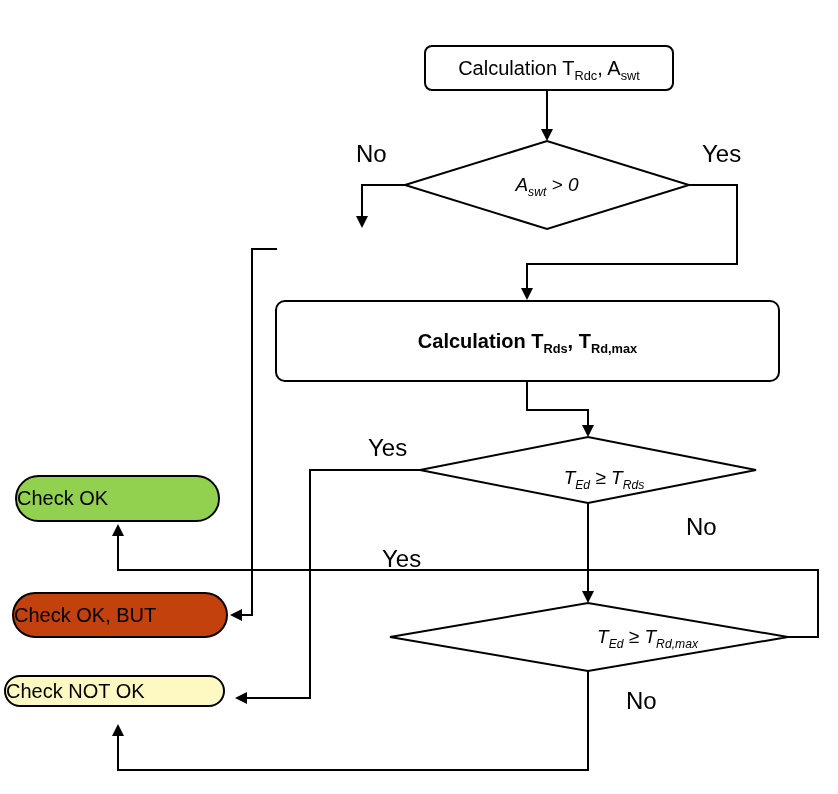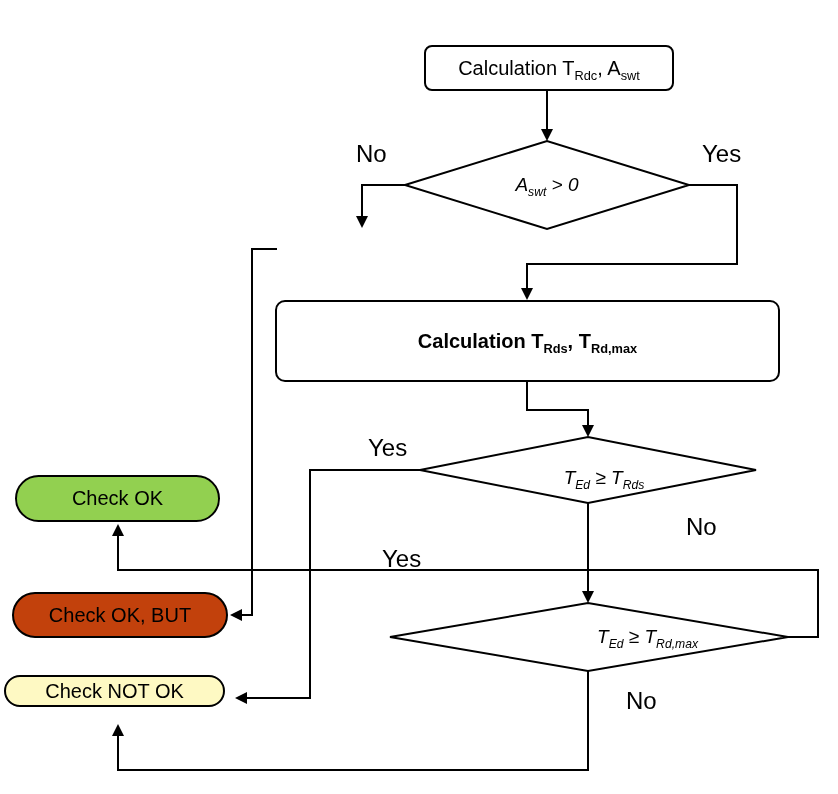--- a/index.html
+++ b/index.html
@@ -10,21 +10,21 @@
   .wires{position:absolute;left:0;top:0;width:838px;height:794px;}
   .node{
     position:absolute;display:flex;align-items:center;justify-content:center;
     background:#fff;border:2px solid #000;font-size:20px;text-align:center;
     box-sizing:border-box;white-space:nowrap;
   }
   .start{border-radius:8px;}
   .box1{border-radius:3px;}
   .box2{border-radius:10px;flex-direction:column;gap:8px;}
   .pill{
-    position:absolute;display:flex;align-items:center;justify-content:center;
+    position:absolute;display:flex;align-items:center;justify-content:flex-start;
     border:2px solid #000;border-radius:26px;font-size:20px;box-sizing:border-box;
     white-space:nowrap;
   }
   .dtext{
     position:absolute;display:flex;align-items:center;justify-content:center;
     font-size:19px;text-align:center;white-space:nowrap;font-style:italic;
   }
   .edge-label{position:absolute;font-size:24px;white-space:nowrap;}
   sub{font-size:0.64em;line-height:0;}
 </style>

